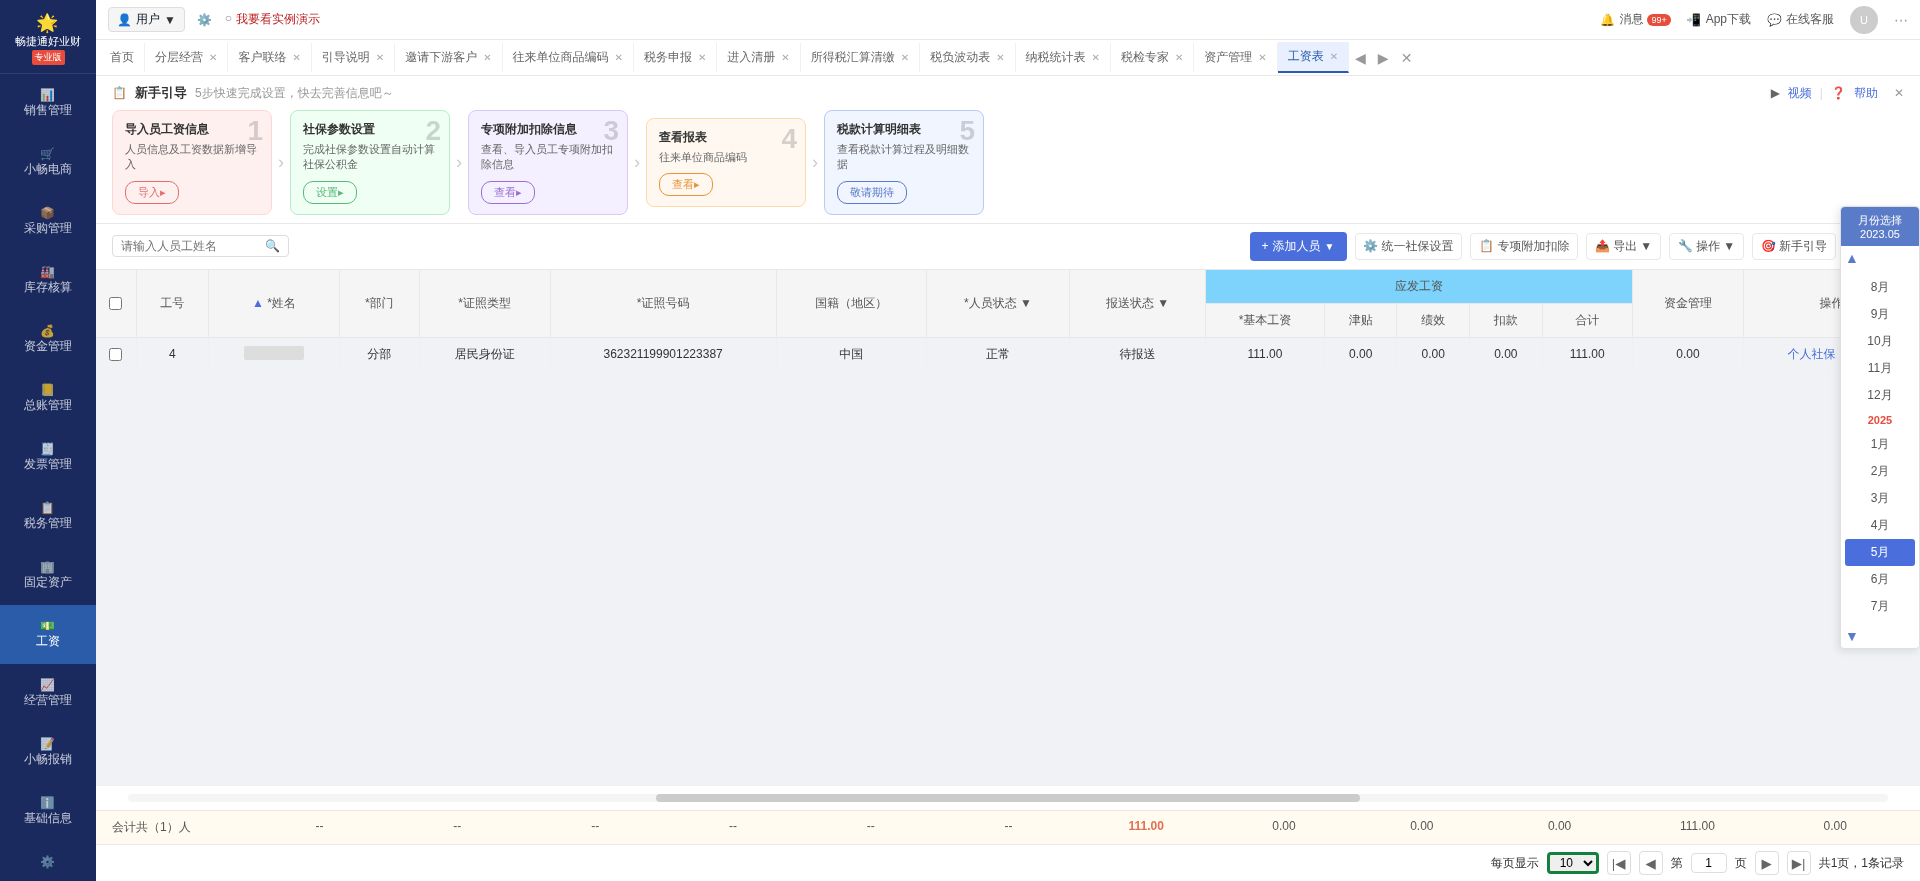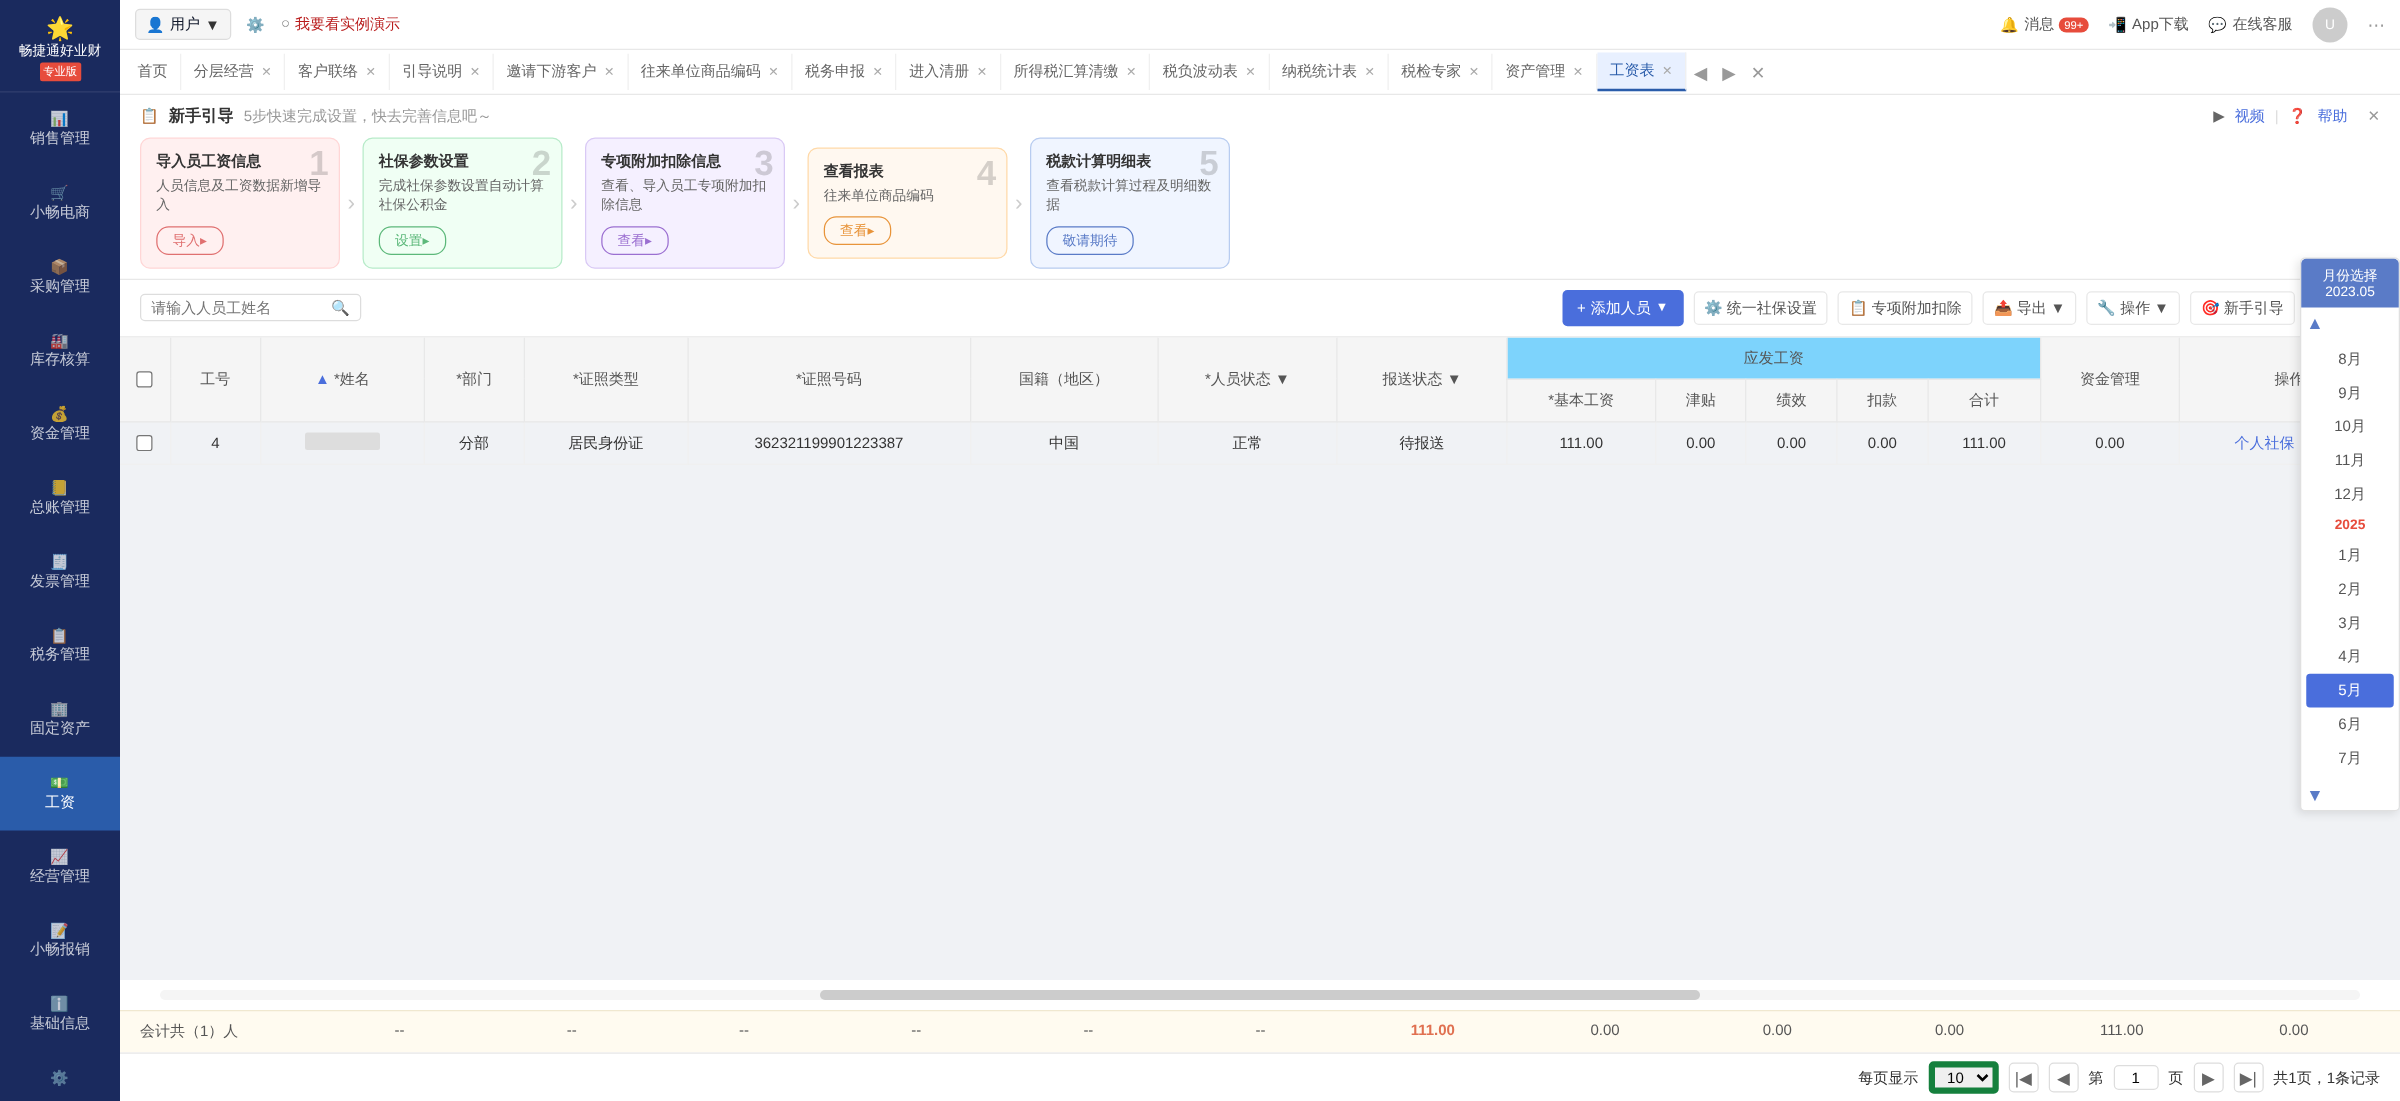--- a/index.html
+++ b/index.html
@@ -86,21 +86,21 @@
 
     
     .table-footer { background: #fffbf0; border-top: 1px solid #f0e8d0; padding: 8px 16px; display: flex; align-items: flex-start; flex-shrink: 0; }
     .footer-summary { display: flex; align-items: center; gap: 4px; color: #555; font-size: 12px; }
     .footer-cells { flex: 1; display: flex; }
     .footer-cell { flex: 1; text-align: center; color: #555; font-size: 12px; padding: 0 4px; }
     .footer-cell.highlight { color: #e07050; font-weight: bold; }
 
     
     .pagination-bar { background: #fff; border-top: 1px solid #e8e8e8; padding: 6px 16px; display: flex; align-items: center; justify-content: flex-end; gap: 8px; font-size: 12px; flex-shrink: 0; }
-    .page-size-select { border: 5px solid #15803d; border-radius: 4px; padding: 0 6px; font-size: 12px; }
+    .page-size-select { border: 3px solid #15803d; border-radius: 4px; padding: 0 6px; font-size: 12px; }
     .page-nav-btn { width: 24px; height: 24px; border: 1px solid #ddd; border-radius: 4px; background: #fff; cursor: pointer; display: flex; align-items: center; justify-content: center; color: #666; }
     .page-nav-btn:disabled { color: #ccc; cursor: not-allowed; }
     .page-input { width: 36px; border: 1px solid #ddd; border-radius: 4px; text-align: center; padding: 2px 4px; font-size: 12px; }
     .scrollbar-area { background: #f5f5f5; height: 8px; position: relative; border-radius: 4px; margin: 4px 16px; }
     .scrollbar-thumb { background: #ccc; height: 8px; border-radius: 4px; width: 40%; margin-left: 30%; }
 
     
     .month-panel { position: absolute; right: 0; top: 130px; width: 80px; background: #fff; border: 1px solid #e0e0e0; border-radius: 4px; box-shadow: -2px 2px 8px rgba(0,0,0,0.1); z-index: 100; }
     .month-panel-title { background: #5a7bc7; color: #fff; text-align: center; padding: 6px 4px; font-size: 11px; border-radius: 4px 4px 0 0; }
     .month-nav { display: flex; align-items: center; justify-content: space-between; padding: 4px; }

